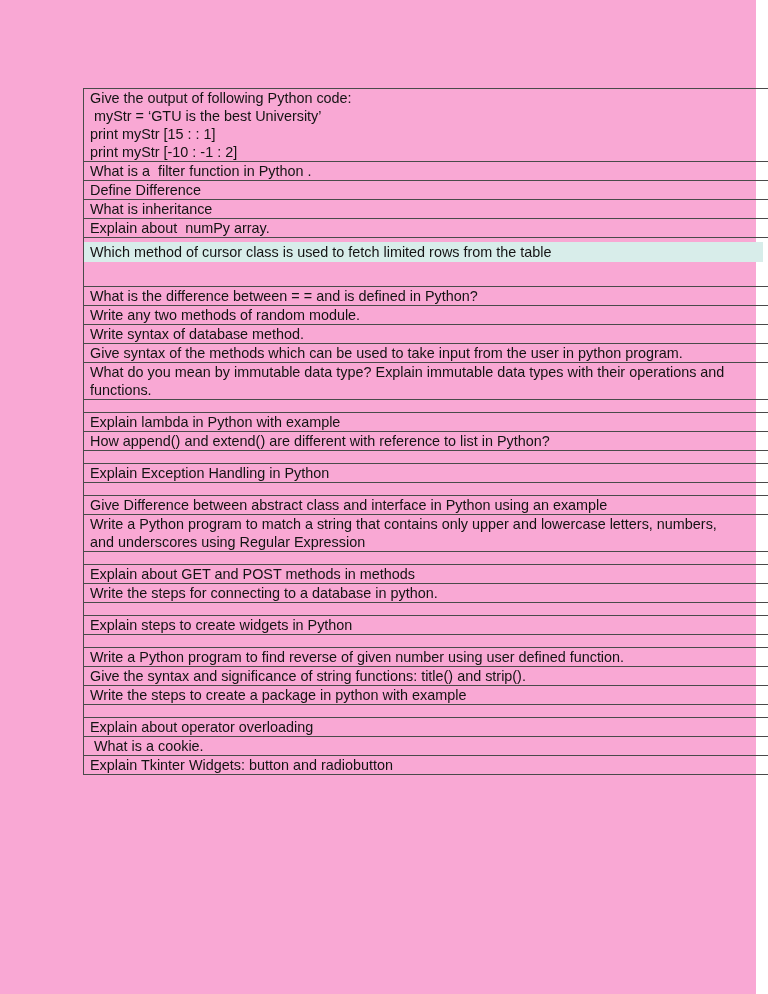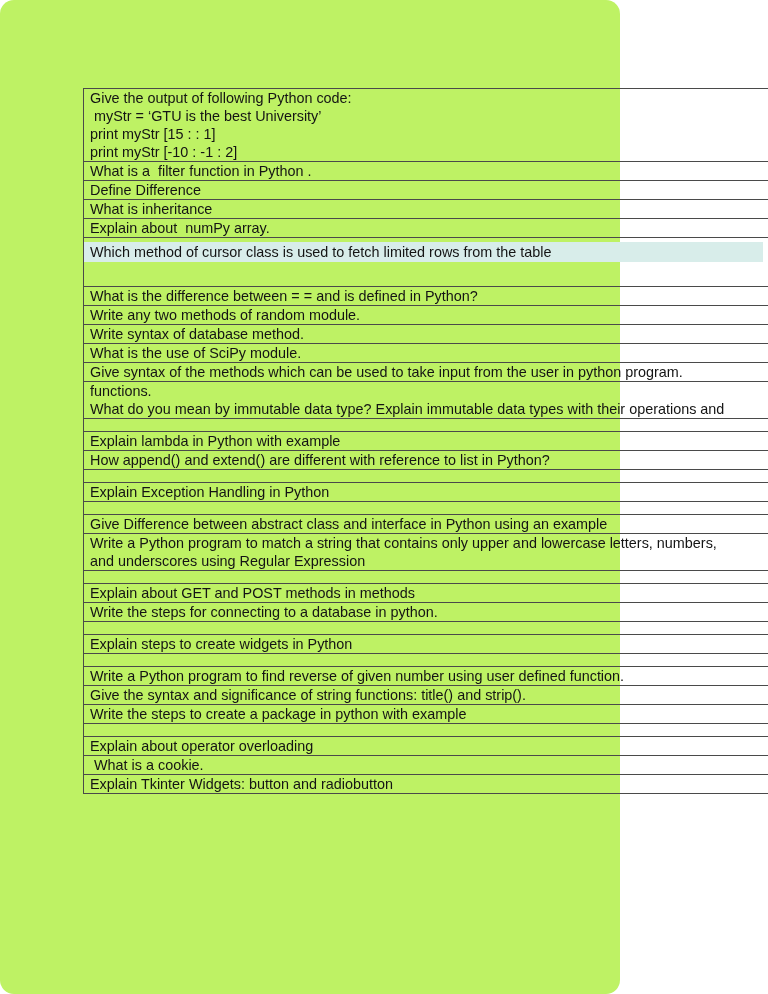--- a/index.html
+++ b/index.html
@@ -6,24 +6,23 @@
     margin: 0;
     padding: 0;
     background: #ffffff;
     width: 768px;
     height: 994px;
     overflow: hidden;
     font-family: "Liberation Sans", sans-serif;
   }
   .doc {
     position: relative;
-    width: 620px;
+    width: 756px;
     height: 994px;
-    background: #bef264;
-    border-radius: 14px;
+    background: #f9a8d4;
   }
   .qtable {
     position: absolute;
     left: 83px;
     top: 88px;
     width: 685px;
     box-sizing: border-box;
     border-top: 1px solid var(--border-color, #4a4a4a);
     border-left: 1px solid var(--border-color, #4a4a4a);
     color: #141414;
@@ -86,28 +85,25 @@
       <div class="row r-text">
         <div class="line">What is the difference between = = and is defined in Python?</div>
       </div>
       <div class="row r-text">
         <div class="line">Write any two methods of random module.</div>
       </div>
       <div class="row r-text">
         <div class="line">Write syntax of database method.</div>
       </div>
       <div class="row r-text">
-        <div class="line">What is the use of SciPy module.</div>
-      </div>
-      <div class="row r-text">
         <div class="line">Give syntax of the methods which can be used to take input from the user in python program.</div>
       </div>
       <div class="row r-text">
+        <div class="line">What do you mean by immutable data type? Explain immutable data types with their operations and</div>
         <div class="line">functions.</div>
-        <div class="line">What do you mean by immutable data type? Explain immutable data types with their operations and</div>
       </div>
       <div class="row r-empty"></div>
       <div class="row r-text">
         <div class="line">Explain lambda in Python with example</div>
       </div>
       <div class="row r-text">
         <div class="line">How append() and extend() are different with reference to list in Python?</div>
       </div>
       <div class="row r-empty"></div>
       <div class="row r-text">

